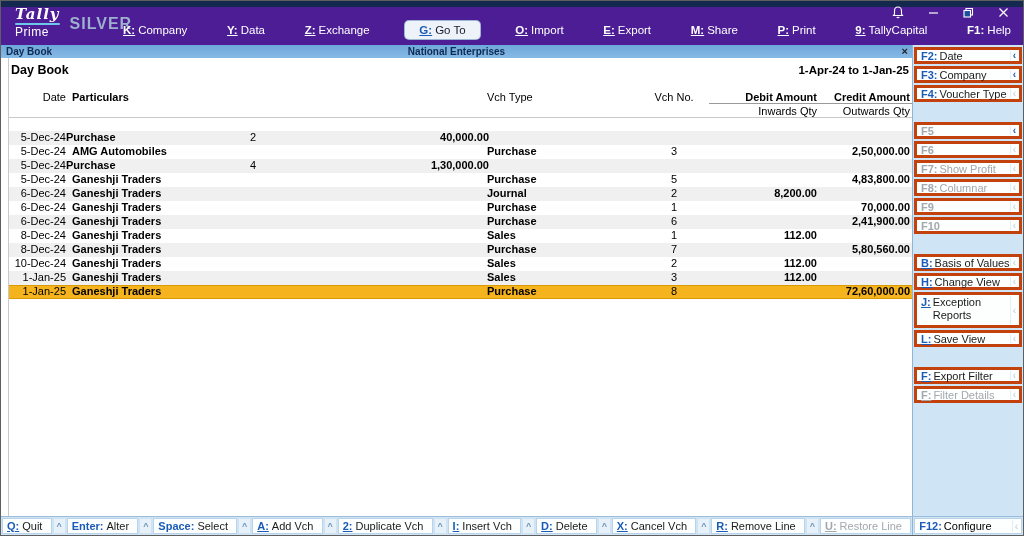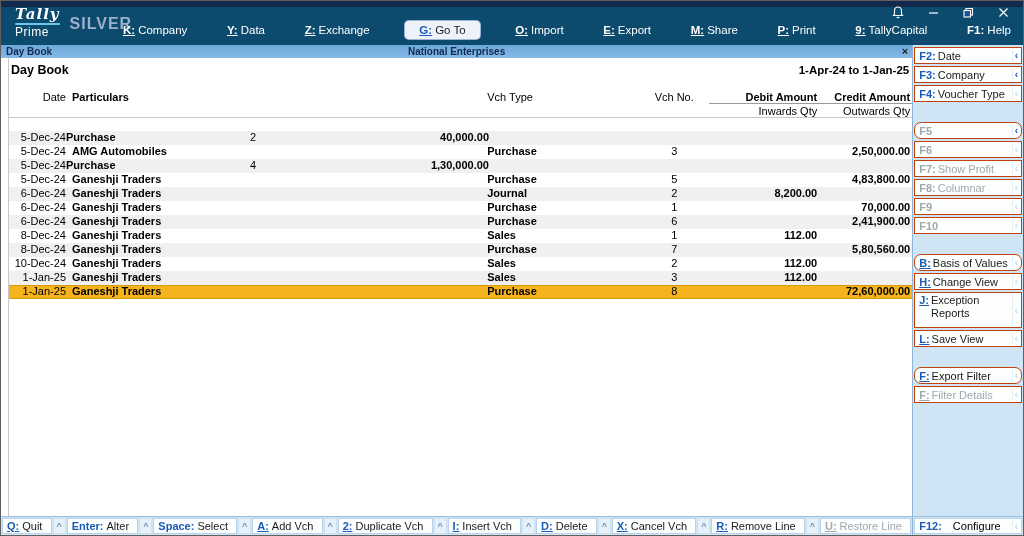--- a/index.html
+++ b/index.html
@@ -1,20 +1,20 @@
 <!DOCTYPE html>
 <html><head>
 <meta charset="utf-8">
 <style>
   * { margin:0; padding:0; box-sizing:border-box; }
   html,body { width:1024px; height:536px; background:#555; font-family:"Liberation Sans", sans-serif; }
   .window { position:relative; width:1024px; height:536px; background:#fff; border:1px solid #5f5f5f; overflow:hidden; display:flex; flex-direction:column; }
 
   
-  .topbar { position:relative; height:44px; background:#0c4a6e; flex:0 0 44px; }
+  .topbar { position:relative; height:44px; background:#4c1d95; flex:0 0 44px; }
   .topstrip { position:absolute; top:0; left:0; right:0; height:6px; background:#13294e; }
   .logo { position:absolute; top:6px; left:14px; display:flex; align-items:center; gap:10px; }
   .logo-stack { display:flex; flex-direction:column; line-height:1; }
   .logo-tally { font-family:"DejaVu Serif", serif; font-style:italic; font-weight:bold; color:#ffffff; font-size:15px; letter-spacing:1px; }
   .logo-swoosh { height:2px; background:#6ec6e8; margin:1px 0 1px 0; border-radius:2px; }
   .logo-prime { color:#ffffff; font-size:12px; letter-spacing:0.5px; }
   .logo-edition { color:#9db0cc; font-size:16px; font-weight:bold; letter-spacing:1px; margin-top:2px; }
 
   .winctrl { position:absolute; top:5px; right:14px; display:flex; gap:24px; align-items:center; }
   .winctrl svg { display:block; }
@@ -54,42 +54,42 @@
   .amt-line { border-bottom:1px solid #9a9a9a; }
 
   .tbody { margin-top:13px; font-size:11px; }
   .trow { display:flex; height:14px; line-height:13.4px; background:#fff; }
   .trow.stripe { background:#f0f0f0; }
   .trow.hl { background:#f5b31d; box-shadow:inset 0 1px 0 #d99a07, inset 0 -1px 0 #d99a07; }
   .trow .c-part, .trow .c-vtype, .trow .c-debit, .trow .c-credit { font-weight:bold; }
 
   
   .sidebar { width:111px; background:#cfe4f4; border-left:1px solid #8fb4d6; padding:2px 1px 0 1px; display:flex; flex-direction:column; }
-  .sbtn { position:relative; height:17px; margin-bottom:2px; background:#fdfefe; border:1px solid #c2410c; display:flex; align-items:center; padding:0 10px 0 4px; font-size:11px; color:#1a1a1a; cursor:default; flex:0 0 auto; }
+  .sbtn { position:relative; height:17px; margin-bottom:2px; background:#fdfefe; border:3px solid #c2410c; display:flex; align-items:center; padding:0 10px 0 4px; font-size:11px; color:#1a1a1a; cursor:default; flex:0 0 auto; }
   .sbtn.tall { height:36px; align-items:flex-start; padding-top:1px; }
   .sbtn.tall .slabel { white-space:normal; line-height:13px; }
-  .sbtn.gap { margin-top:18px;border-radius:7px; }
+  .sbtn.gap { margin-top:18px; }
   .skey { color:#1a5bb8; font-weight:bold; white-space:nowrap; }
   .skey.u { text-decoration:underline; }
   .slabel { margin-left:2px; white-space:nowrap; }
   .sbtn.dis .skey, .sbtn.dis .slabel { color:#a2a8ae; }
   .chev { position:absolute; right:1px; top:1px; bottom:1px; width:8px; display:flex; align-items:center; justify-content:center; color:#b9cbdb; font-size:10px; border-left:1px solid #e4eef7; }
   .chev.strong { color:#1a5bb8; font-weight:bold; }
 
   
   .bottombar { height:19px; flex:0 0 19px; background:#cfe4f4; display:flex; border-top:1px solid #9cbcd9; }
   .bottom-left { width:913px; display:flex; align-items:stretch; padding:1px 1px 1px 1px; gap:0; }
   .bbtn { flex:1 1 auto; background:#fdfefe; border:1px solid #b9d4ea; display:flex; align-items:center; padding:0 4px; font-size:11px; white-space:nowrap; cursor:default; }
   .bkey { color:#1a5bb8; font-weight:bold; }
   .bkey.u { text-decoration:underline; }
   .blabel { margin-left:3px; color:#1a1a1a; }
   .bbtn.dis .bkey, .bbtn.dis .blabel { color:#a2a8ae; }
   .caret { flex:0 0 13px; display:flex; align-items:center; justify-content:center; color:#6f94ba; font-size:9px; font-weight:bold; background:#e7f1f9; border:1px solid #cfe2f1; margin:0 1px; }
   .f12-zone { width:111px; padding:1px 1px; border-left:1px solid #8fb4d6; }
-  .f12-btn { position:relative; height:100%; background:#fdfefe; border:1px solid #b9d4ea; display:flex; align-items:center; padding:0 10px 0 4px; font-size:11px; cursor:default;gap:9px; }
+  .f12-btn { position:relative; height:100%; background:#fdfefe; border:1px solid #b9d4ea; display:flex; align-items:center; padding:0 10px 0 4px; font-size:11px; cursor:default; }
 </style>
 </head>
 <body>
 
 <div class="window">
 
   <div class="topbar">
     <div class="topstrip"></div>
 
     <div class="logo">

